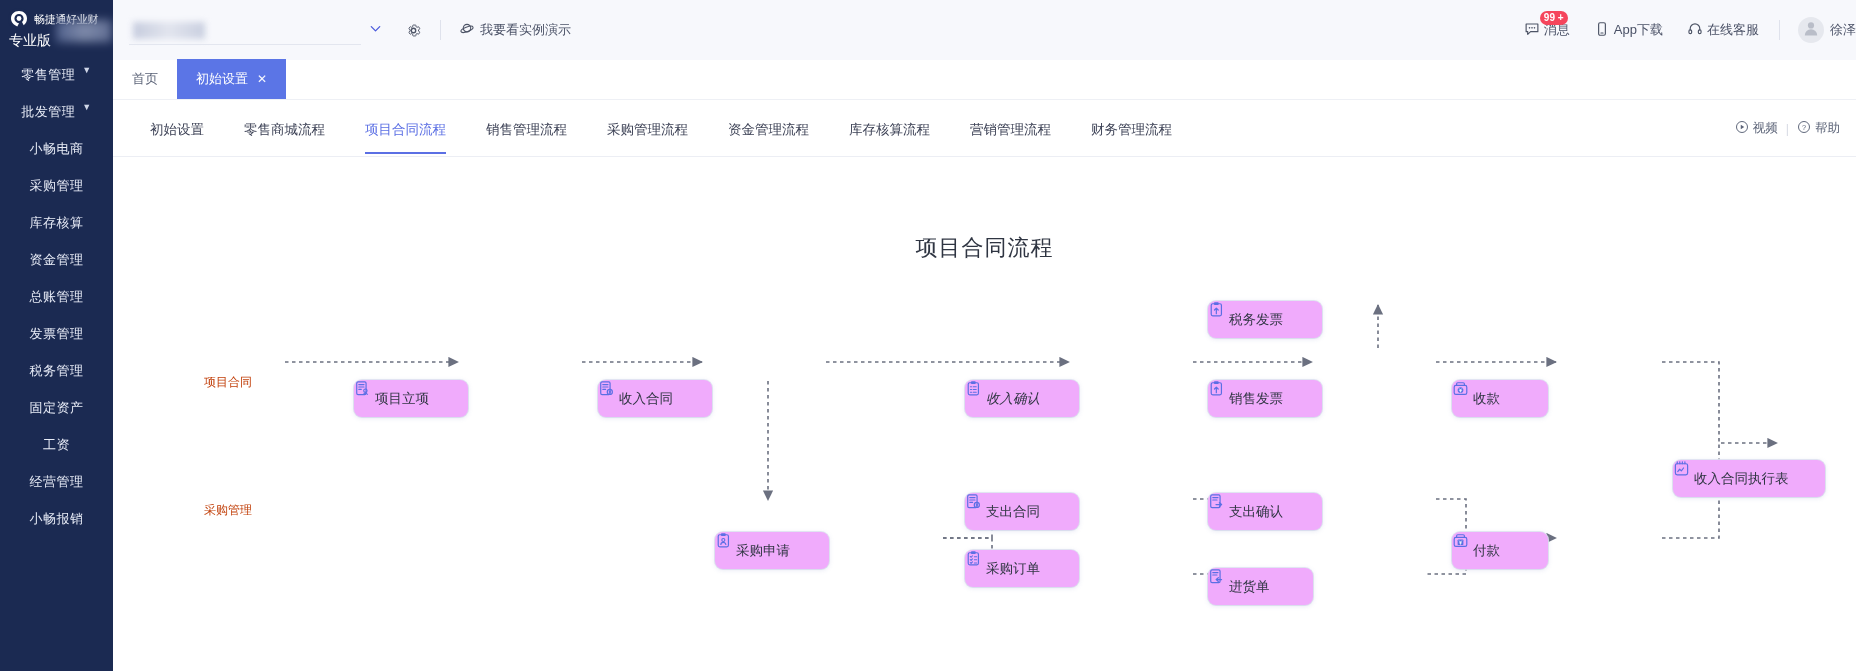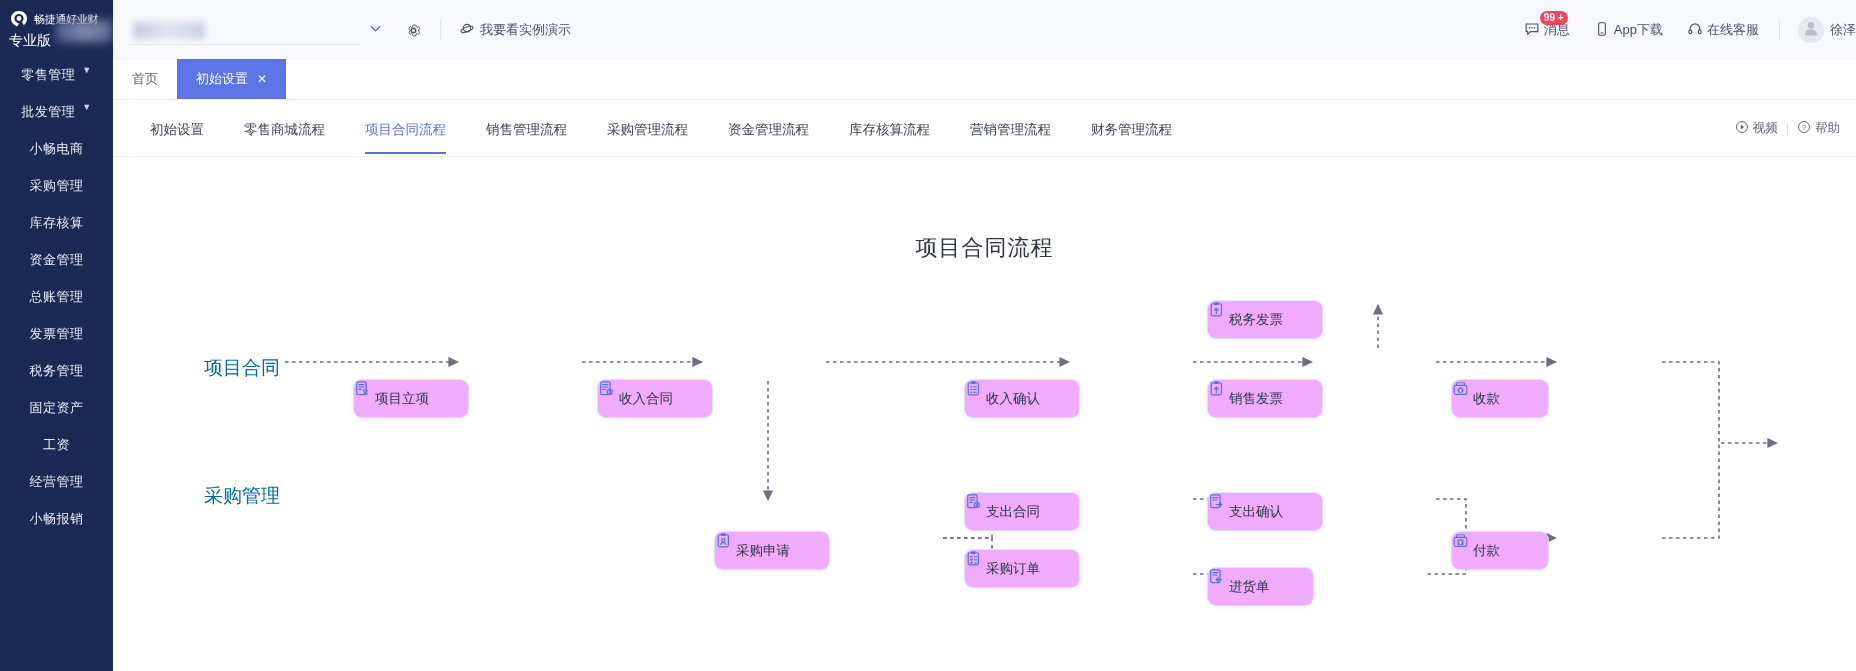--- a/index.html
+++ b/index.html
@@ -134,21 +134,21 @@
   .node {
     position:absolute; height:37px; background:#f0abfc; border-radius:8px;
     box-shadow:0 1px 5px rgba(99,110,180,.18), 0 0 0 1px rgba(230,232,244,.9);
     display:flex; align-items:center; padding:0 13px; gap:8px;
     cursor:pointer; white-space:nowrap;
   }
   .node .ico { width:17px; height:17px; flex:0 0 auto; display:block; }
   .node .lbl { font-size:13.5px; color:#2f3542; }
 
   .rowlabel {
-    position:absolute; font-size:19px; color:#0369a1; white-space:nowrap;
+    position:absolute; font-size:12px; color:#c2410c; white-space:nowrap;margin-top:19px;
   }
 </style>
 </head>
 <body>
 
 <div class="app">
 
   <aside class="sidebar">
     <div class="logo-box">
       <div class="logo-row">
@@ -378,21 +378,21 @@
           <span style="display: flex;">
             <svg class="ico" viewBox="0 0 20 20">
               <rect x="3.2" y="2.2" width="11" height="15" rx="1.6" fill="none" stroke="#5b6fe4" stroke-width="1.4"></rect>
               <path d="M5.6 5.4h6.2M5.6 8.2h6.2M5.6 11h3.4" stroke="#5b6fe4" stroke-width="1.3" stroke-linecap="round"></path>
               <circle cx="13.9" cy="14" r="3" fill="none" stroke="#5b6fe4" stroke-width="1.4"></circle>
               <path d="M13.9 12.4v3.2M12.6 14h2.6" stroke="#5b6fe4" stroke-width="1.1"></path>
             </svg>
           </span>
           <span class="lbl">收入合同</span>
         </div>
-        <div class="node" style="left: 852px; top: 223px; width: 114px;">
+        <div class="node" style="left: 852px; top: 223px; width: 114px; font-style: italic;">
           <span style="display: flex;">
             <svg class="ico" viewBox="0 0 20 20">
               <rect x="3.8" y="3.2" width="12" height="14.2" rx="1.8" fill="none" stroke="#5b6fe4" stroke-width="1.4"></rect>
               <rect x="7" y="1.6" width="5.6" height="3" rx="1" fill="#5b6fe4"></rect>
               <path d="M6.4 8h1.3M9.6 8h3.6M6.4 11.2h1.3M9.6 11.2h3.6M6.4 14.4h1.3M9.6 14.4h3.6" stroke="#5b6fe4" stroke-width="1.3" stroke-linecap="round"></path>
             </svg>
           </span>
           <span class="lbl">收入确认</span>
         </div>
         <div class="node" style="left: 1095px; top: 223px; width: 114px;">
@@ -419,20 +419,30 @@
           <span style="display: flex;">
             <svg class="ico" viewBox="0 0 20 20">
               <rect x="2.6" y="6.4" width="14.8" height="10.6" rx="2" fill="none" stroke="#5b6fe4" stroke-width="1.4"></rect>
               <path d="M5.4 6.4V4.6a1.4 1.4 0 0 1 1.4-1.4h6.4a1.4 1.4 0 0 1 1.4 1.4v1.8" fill="none" stroke="#5b6fe4" stroke-width="1.4"></path>
               <circle cx="10" cy="11.8" r="3.4" fill="#5b6fe4"></circle>
               <path d="M8.5 10.2l1.5 1.6 1.5-1.6M10 11.8v2.3M8.6 12.6h2.8" stroke="#fff" stroke-width="0.9" fill="none" stroke-linecap="round"></path>
             </svg>
           </span>
           <span class="lbl">收款</span>
         </div>
+        <div class="node" style="left: 1560px; top: 303px; width: 152px;">
+          <span style="display: flex;">
+            <svg class="ico" viewBox="0 0 20 20">
+              <rect x="2.8" y="4.4" width="14.4" height="13" rx="2" fill="none" stroke="#5b6fe4" stroke-width="1.4"></rect>
+              <path d="M5 4.4V2.2M8 4.4V2.2M11 4.4V2.2M14 4.4V2.2" stroke="#5b6fe4" stroke-width="1.4" stroke-linecap="round"></path>
+              <path d="M5.6 13.6l2.2-2.8 2 2 2.6-3.4" fill="none" stroke="#5b6fe4" stroke-width="1.4" stroke-linecap="round" stroke-linejoin="round"></path>
+            </svg>
+          </span>
+          <span class="lbl">收入合同执行表</span>
+        </div>
         <div class="node" style="left: 602px; top: 375px; width: 114px; font-family: Liberation Serif, serif;">
           <span style="display: flex;">
             <svg class="ico" viewBox="0 0 20 20">
               <rect x="3.8" y="3.2" width="12" height="14.2" rx="1.8" fill="none" stroke="#5b6fe4" stroke-width="1.4"></rect>
               <rect x="7" y="1.6" width="5.6" height="3" rx="1" fill="#5b6fe4"></rect>
               <circle cx="9.8" cy="9.4" r="1.8" fill="none" stroke="#5b6fe4" stroke-width="1.3"></circle>
               <path d="M6.8 15.2a3 3 0 0 1 6 0" fill="none" stroke="#5b6fe4" stroke-width="1.3"></path>
             </svg>
           </span>
           <span class="lbl">采购申请</span>

